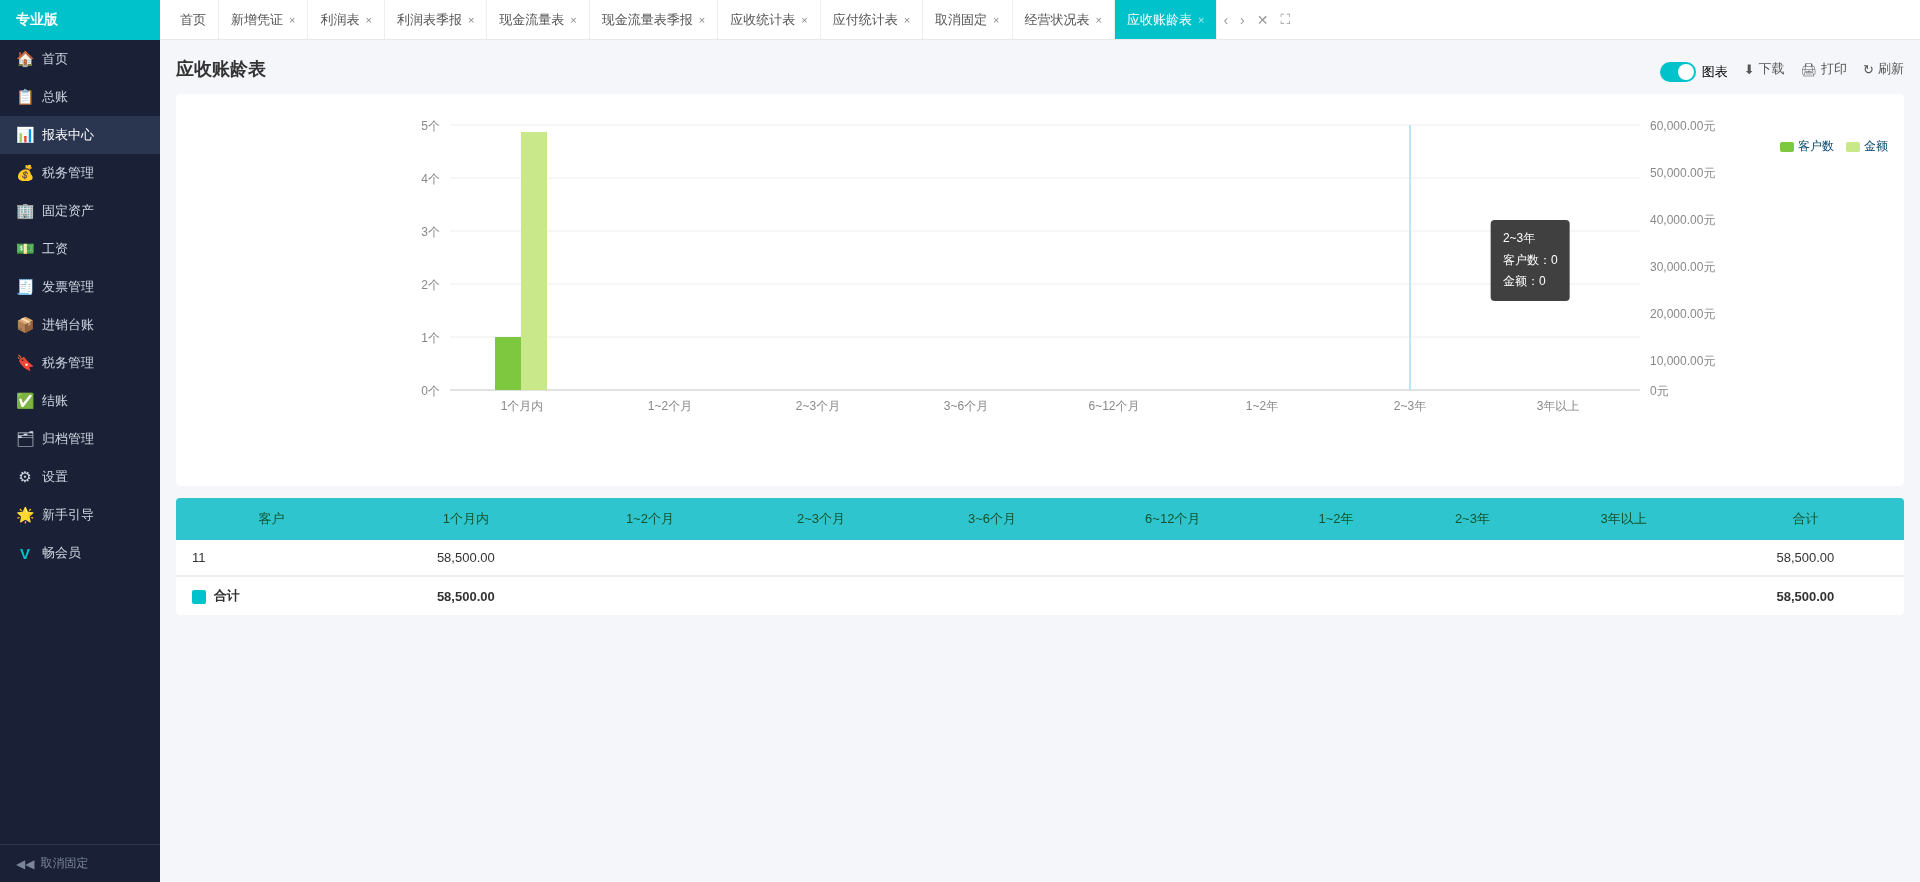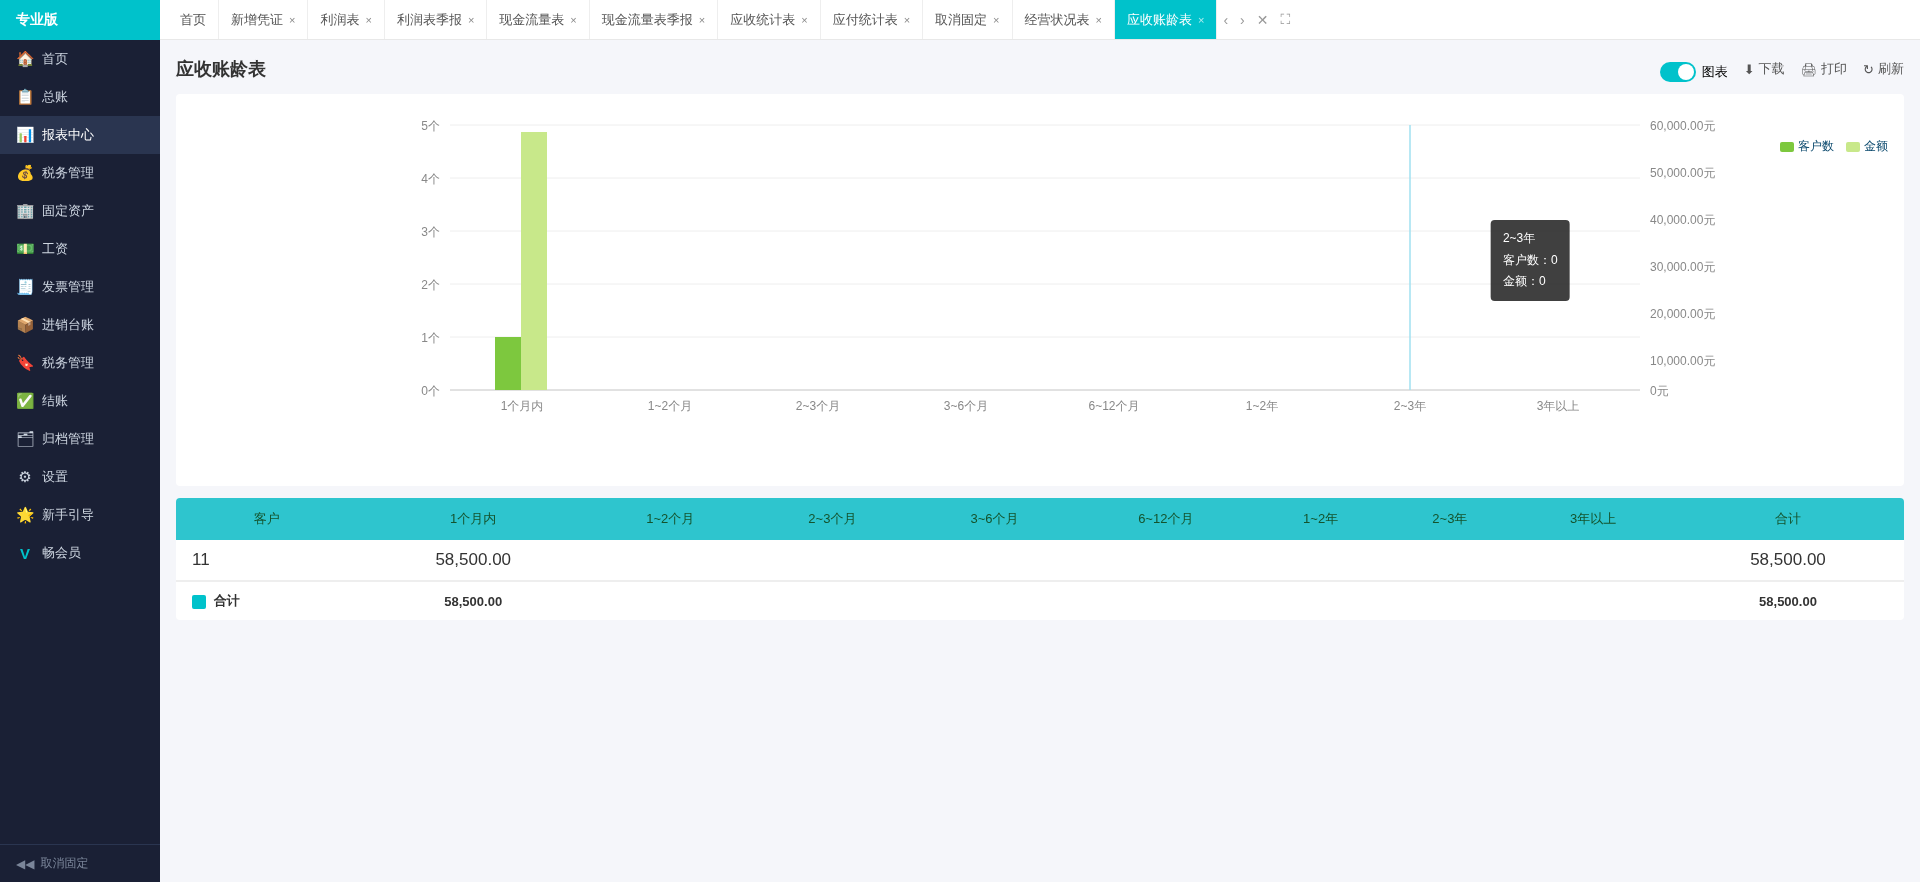--- a/index.html
+++ b/index.html
@@ -229,21 +229,21 @@
       text-align: center;
       font-weight: 500;
       font-size: 13px;
     }
     .data-table tbody tr {
       border-bottom: 1px solid #eee;
     }
     .data-table tbody td {
       padding: 10px 8px;
       text-align: center;
-      font-size: 17px;
+      font-size: 13px;
       color: #333;
       margin-top: 31px;
     }
     .data-table tbody td:first-child { text-align: left; padding-left: 16px; }
     .data-table tfoot tr {
       border-top: 2px solid #eee;
     }
     .data-table tfoot td {
       padding: 10px 8px;
       text-align: center;

